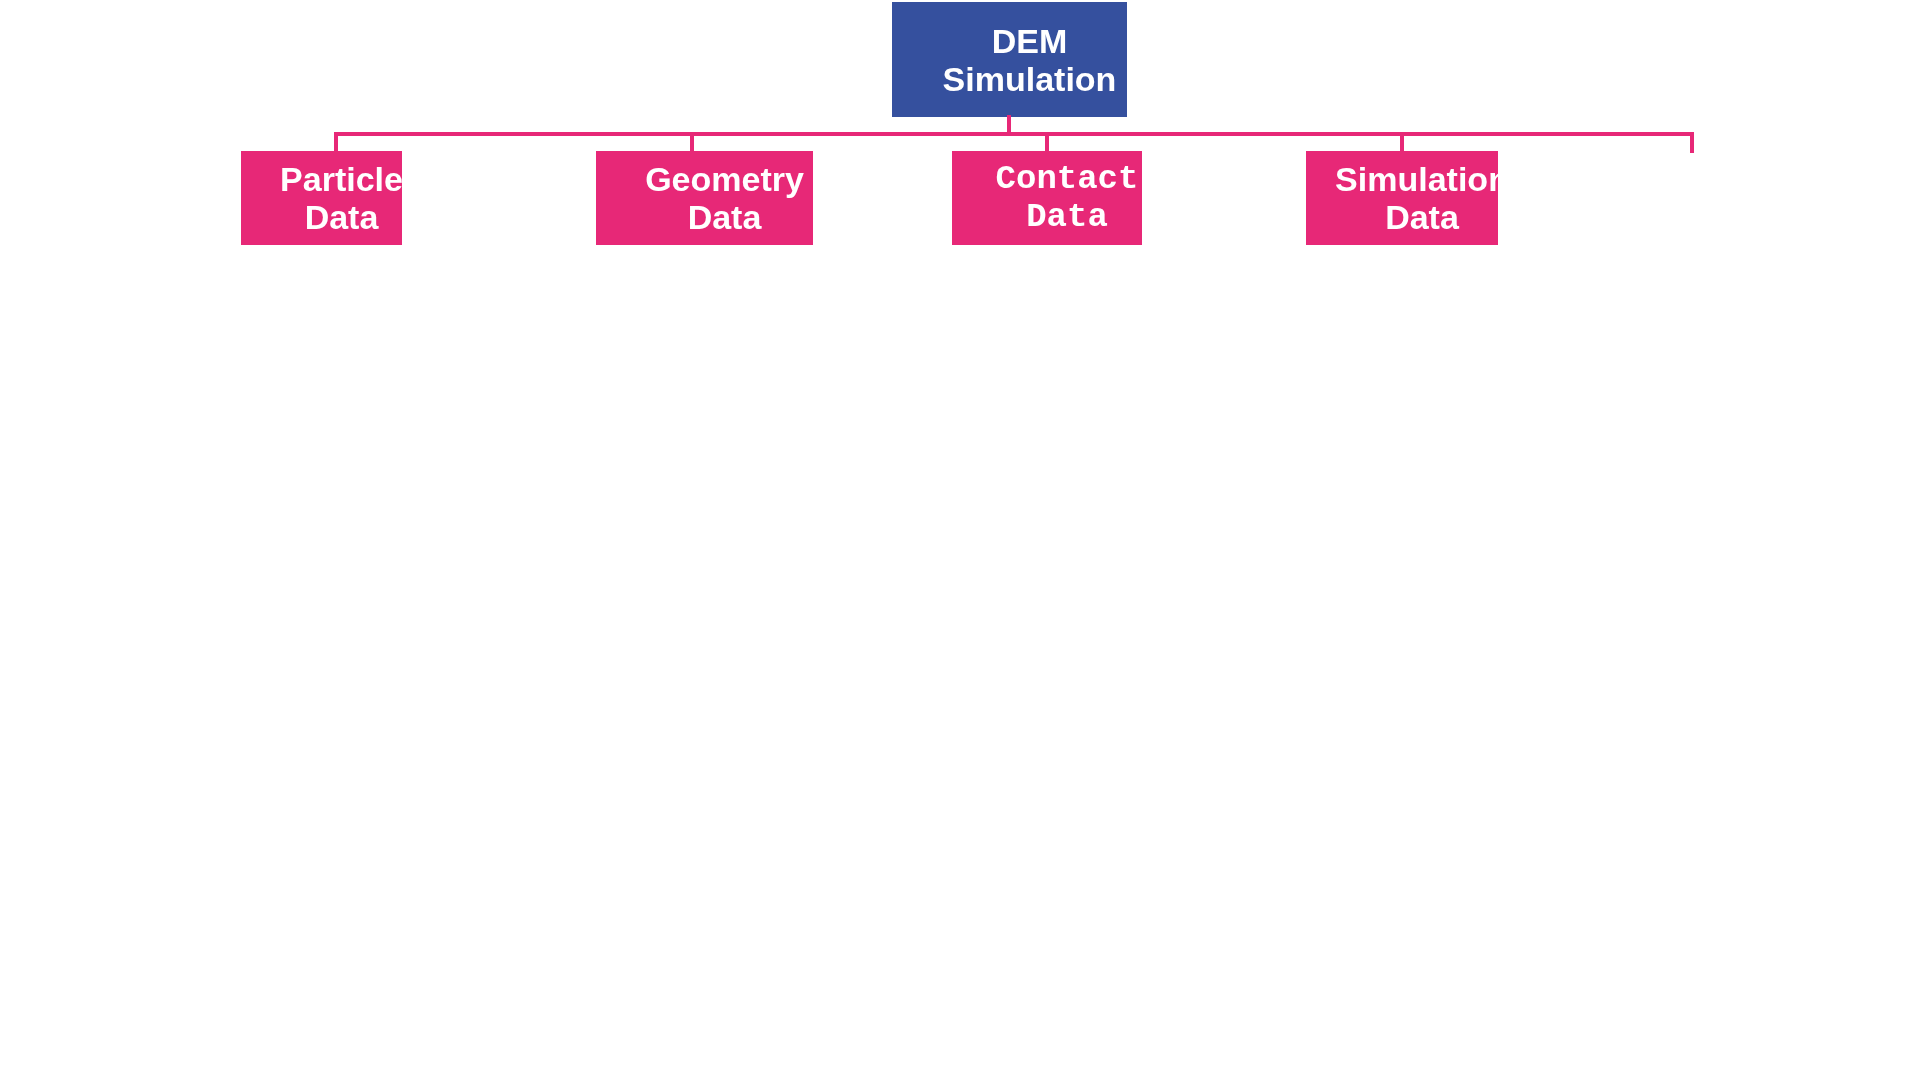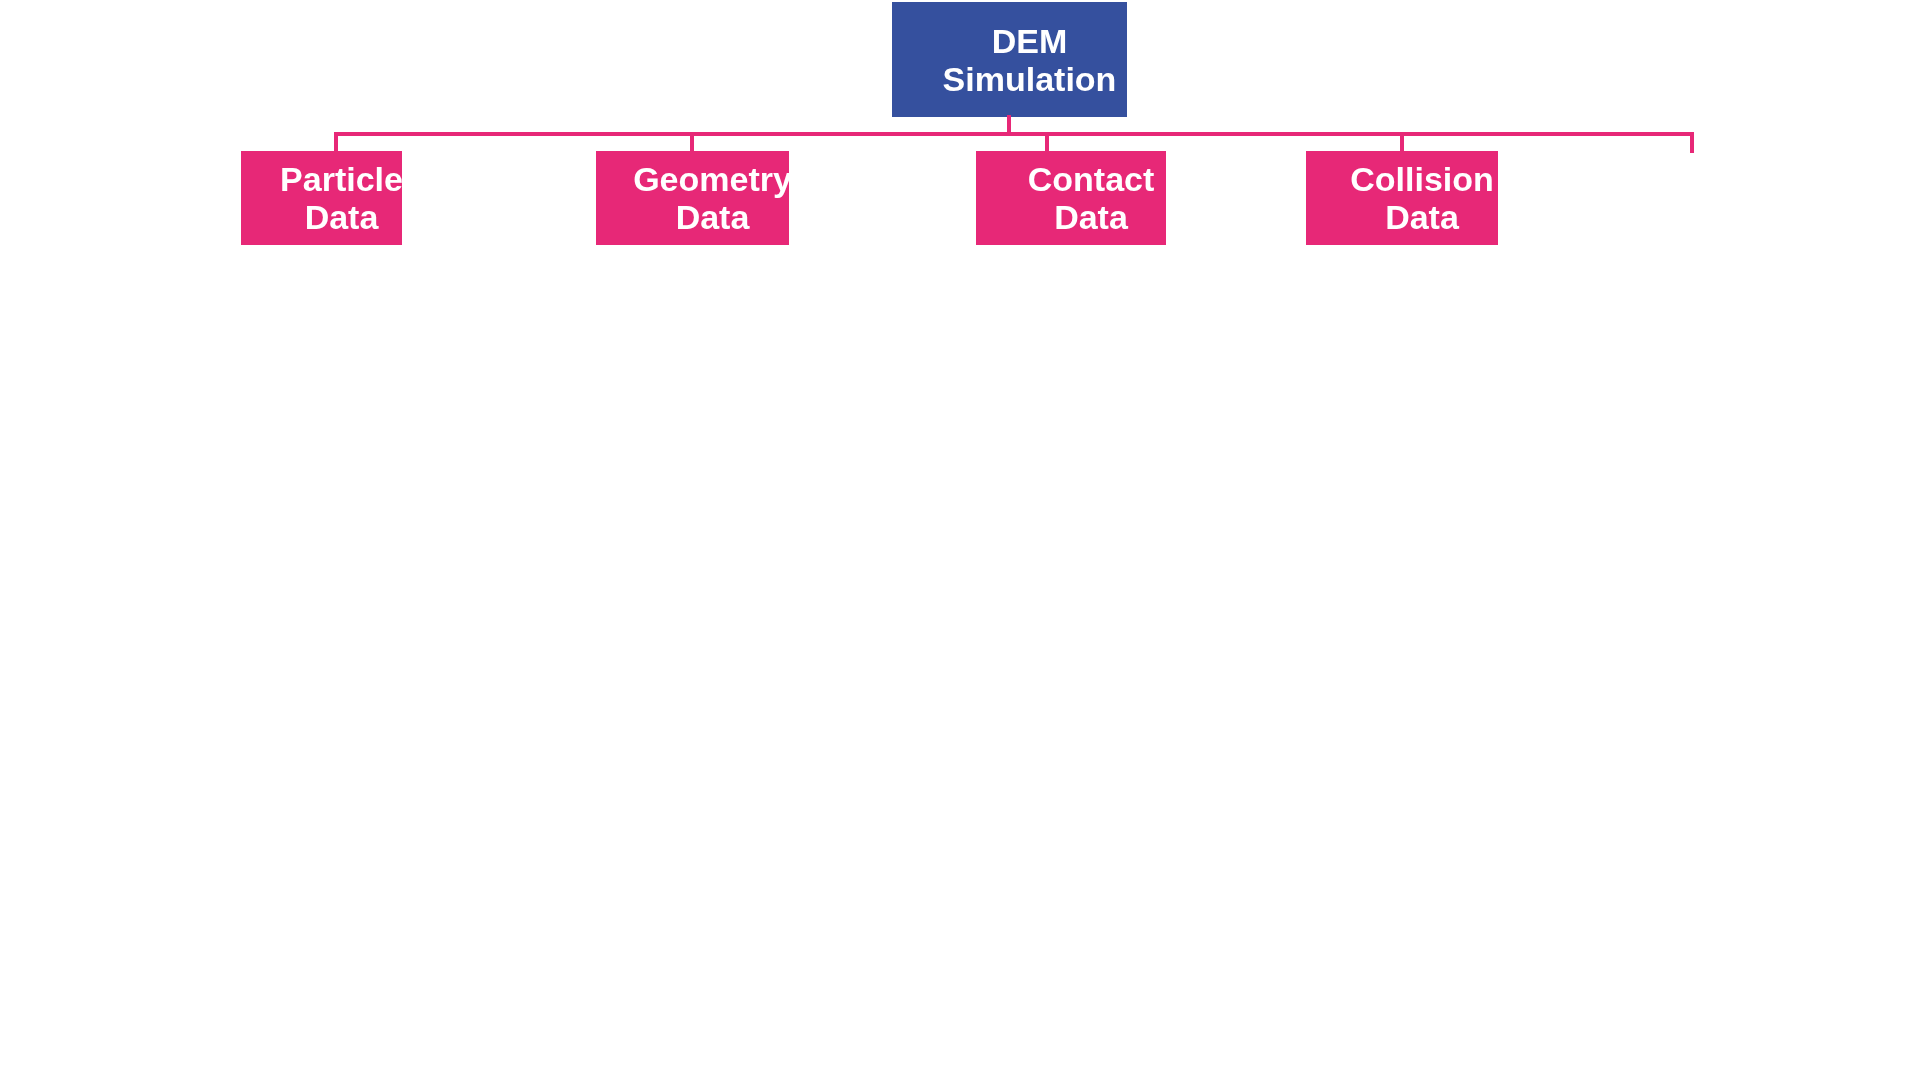--- a/index.html
+++ b/index.html
@@ -33,22 +33,22 @@
     line-height: 38px;
     padding-left: 40px;
   }
   .node.root {
     left: 892px; top: 2px;
     width: 235px; height: 115px;
     background: var(--root-fill);
   }
   .node.child { top: 151px; height: 94px; background: var(--child-fill); }
   .child-0 { left: 241px;  width: 161px; }
-  .child-1 { left: 596px;  width: 193px; }
-  .child-2 { left: 976px;  width: 190px; }
+  .child-1 { left: 596px;  width: 217px; }
+  .child-2 { left: 952px;  width: 190px; font-family: Liberation Mono, monospace; }
   .child-3 { left: 1306px; width: 192px; }
   .child-4 { left: 1595px; width: 193px; }
 
   .connector { position: absolute; background: var(--connector); }
   .conn-trunk { left: 1007px; top: 115px; width: 4px; height: 21px; }
   .conn-rail  { left: 334px;  top: 132px; width: 1360px; height: 4px; }
   .conn-drop  { top: 132px; width: 4px; height: 21px; }
   .drop-0 { left: 334px; }
   .drop-1 { left: 690px; }
   .drop-2 { left: 1045px; }
@@ -75,16 +75,16 @@
   <div class="node child child-0">
     <span>Particle Data</span>
   </div>
   <div class="node child child-1">
     <span>Geometry Data</span>
   </div>
   <div class="node child child-2">
     <span>Contact Data</span>
   </div>
   <div class="node child child-3">
-    <span>Collision Data</span>
+    <span>Simulation Data</span>
   </div>
 
 </div>
 
 </body></html>

